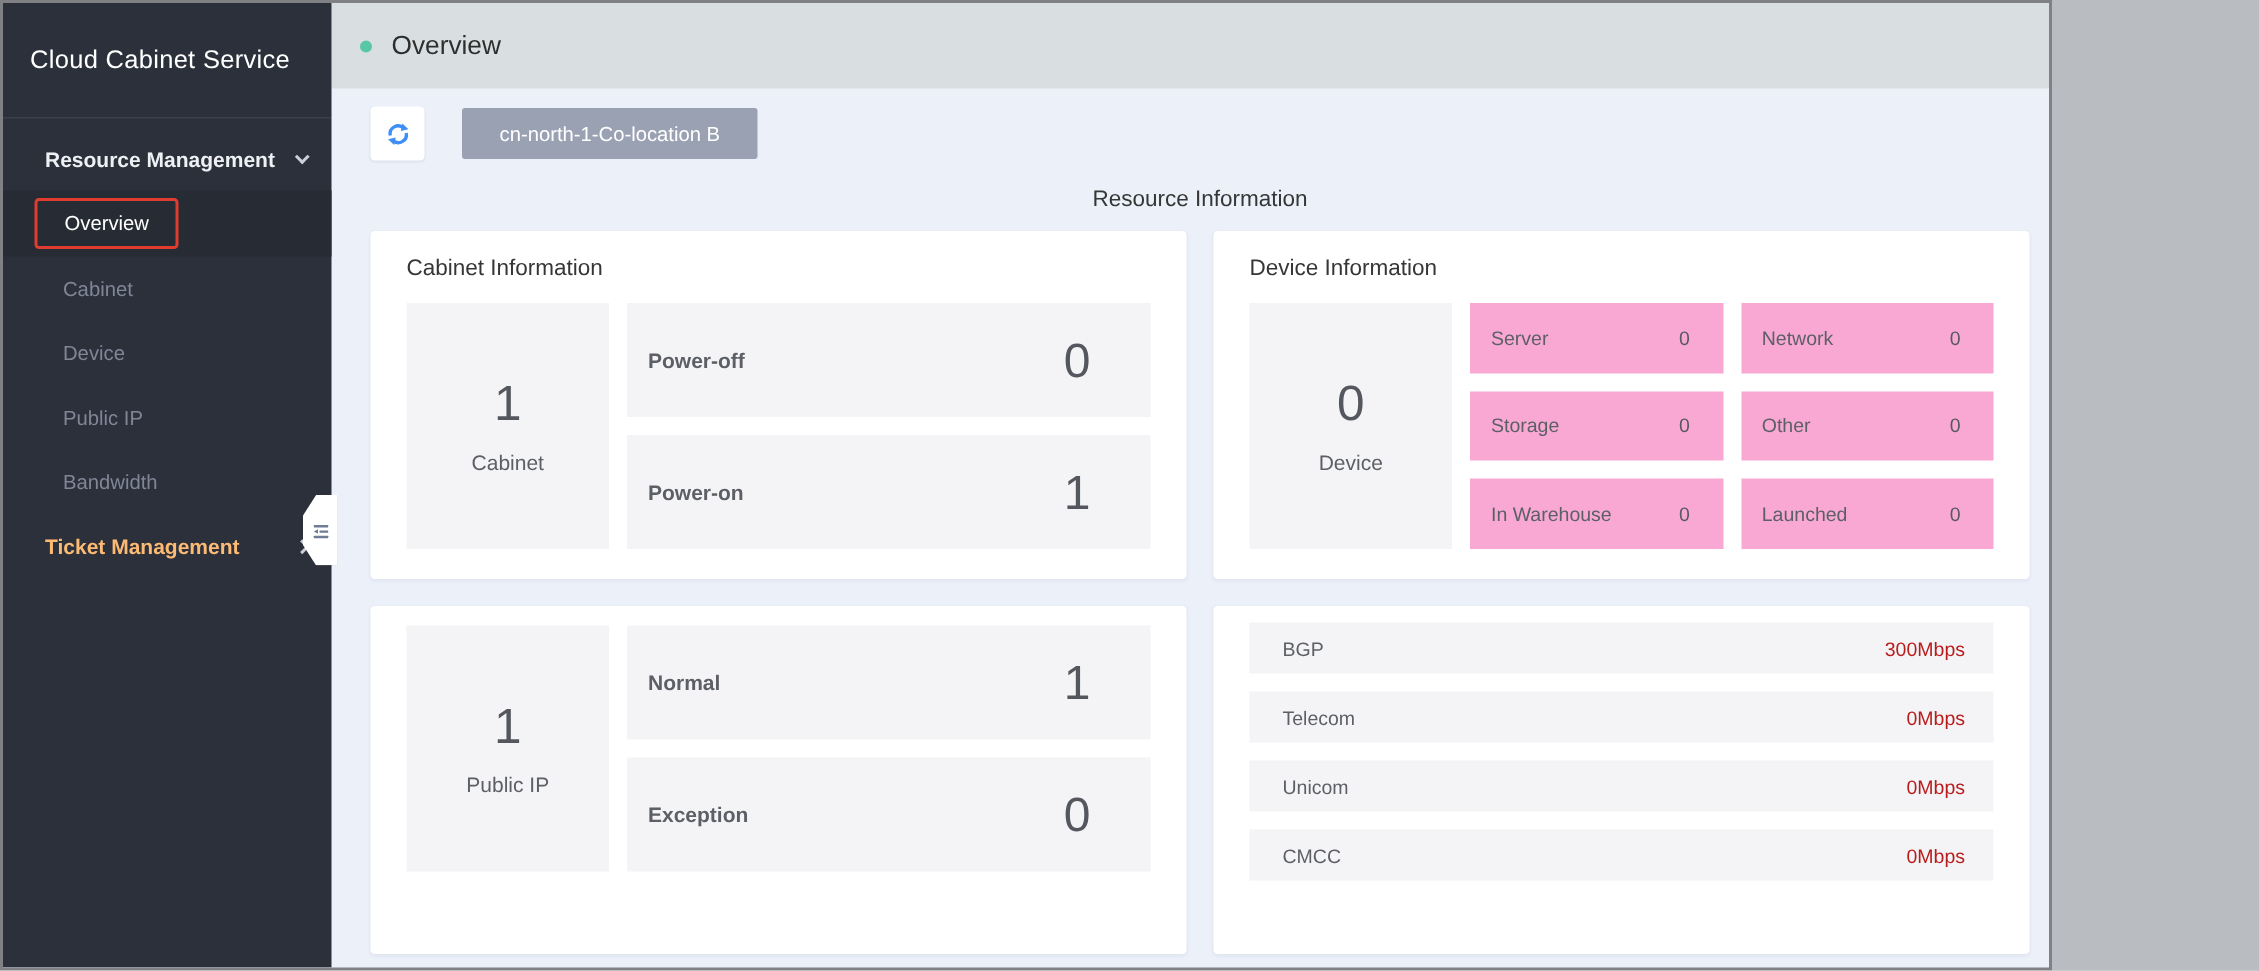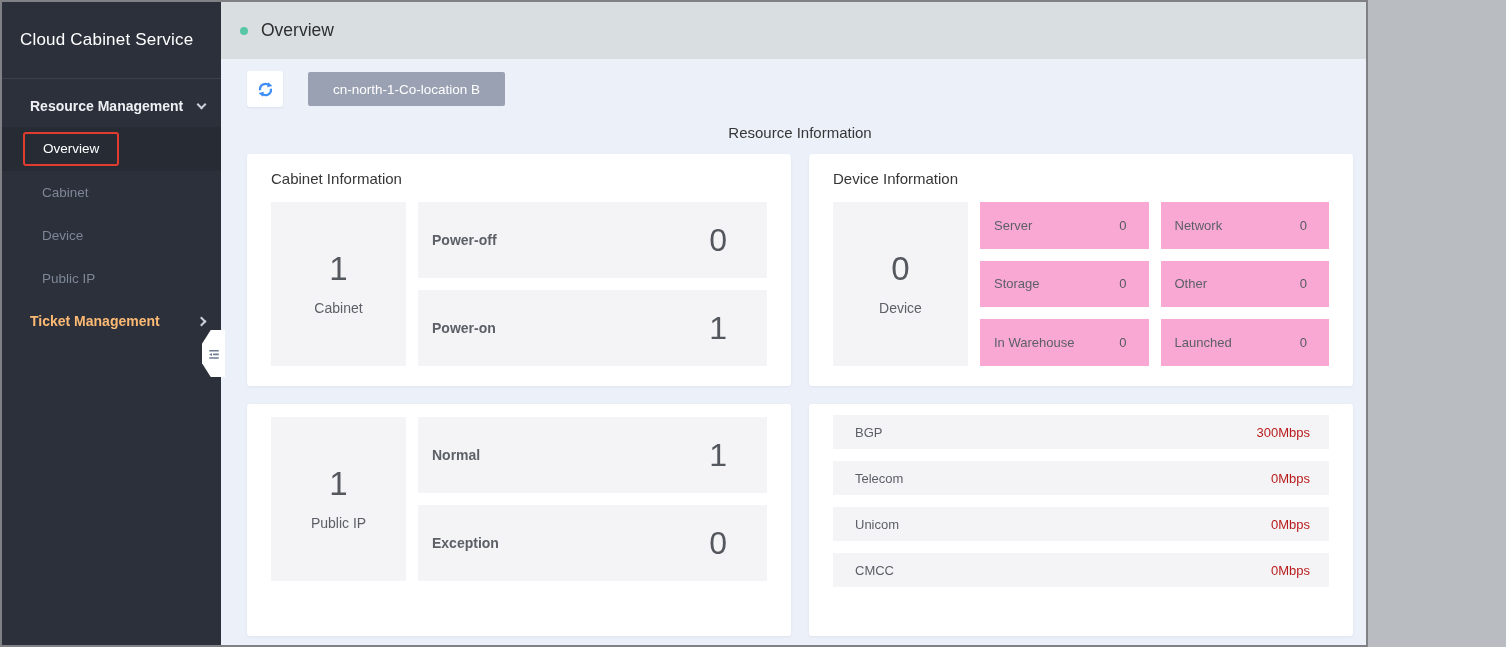--- a/index.html
+++ b/index.html
@@ -134,20 +134,23 @@
         </span>
       </div>
       <div class="nav-item">
         <span>Cabinet</span>
       </div>
       <div class="nav-item">
         <span>Device</span>
       </div>
       <div class="nav-item">
         <span>Public IP</span>
+      </div>
+      <div class="nav-item">
+        <span>Bandwidth</span>
       </div>
 
       <div class="nav-group ticket">
         <span class="grow">Ticket Management</span>
         <span class="chev chev-right"></span>
       </div>
     </nav>
 
     <div class="handle">
       <svg width="12" height="12" viewBox="0 0 12 12">

